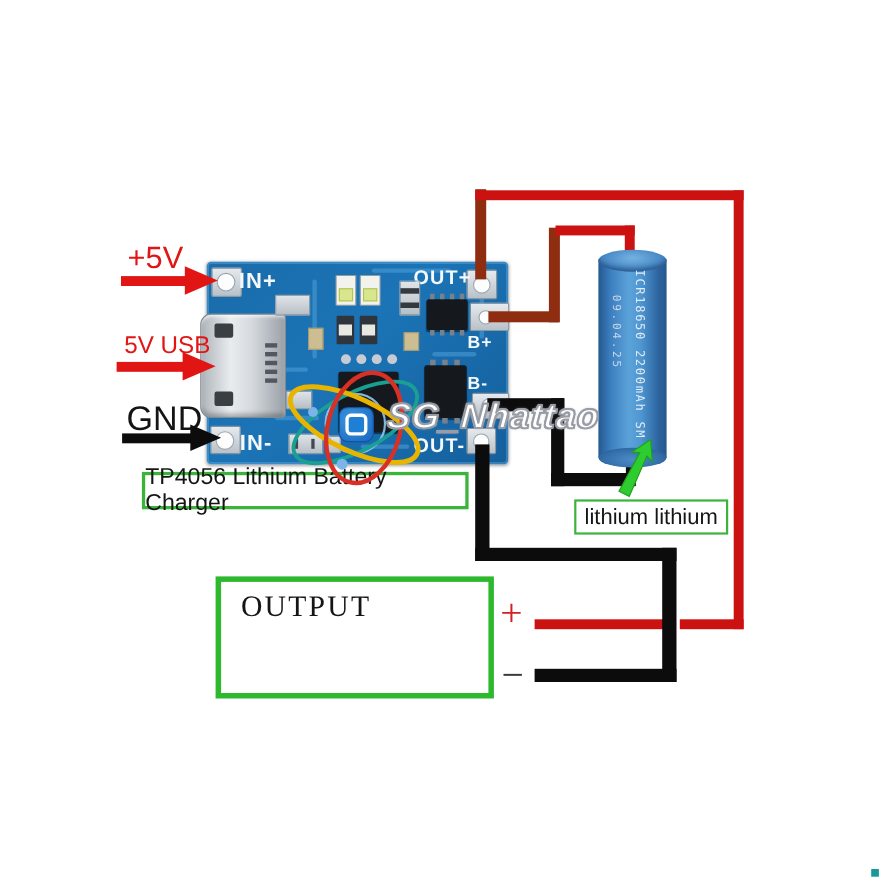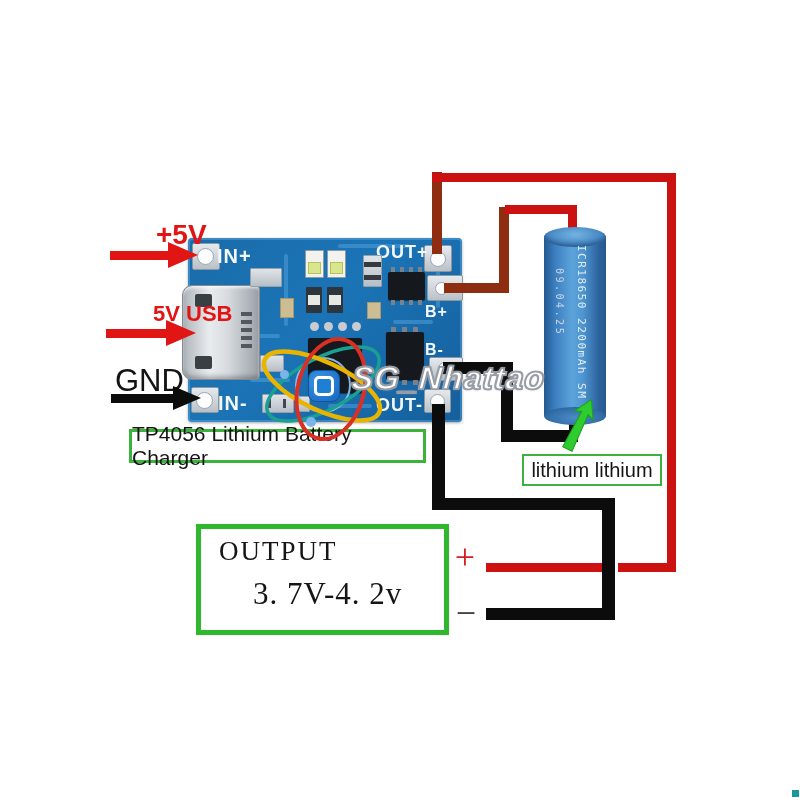--- a/index.html
+++ b/index.html
@@ -33,21 +33,21 @@
   .bat-body{left:544px;top:236px;width:62px;height:180px;
     background:linear-gradient(90deg,#23598f 0%,#3c7fc0 18%,#5ca3da 45%,#4f97d2 62%,#2d649f 88%,#26588c 100%);}
   .bat-top{left:544px;top:227px;width:62px;height:20px;border-radius:50%;
     background:radial-gradient(ellipse at 50% 38%,#74b2e0 0%,#4a8cc8 55%,#2f6aa6 100%);
     box-shadow:inset 0 -3px 4px rgba(10,30,70,.35);}
   .bat-bot{left:544px;top:407px;width:62px;height:18px;border-radius:50%;
     background:radial-gradient(ellipse at 50% 60%,#4b8cc6 0%,#336ea9 60%,#24537f 100%);}
   .bat-print{color:#e2ebf4;font-family:"DejaVu Sans Mono",monospace;white-space:nowrap;}
 
   
-  .lbl-red{color:var(--label-red);font-weight:700;margin-left:40px;}
+  .lbl-red{color:var(--label-red);font-weight:400;}
   .lbl-blk{color:#141414;}
   .shaft{position:absolute;}
   .ah{position:absolute;width:0;height:0;border-style:solid;}
 
   .greenbox{position:absolute;background:#fff;border:3px solid var(--green-border);
             display:flex;align-items:center;justify-content:center;color:#151515;}
   .outbox{border:5px solid var(--output-green);font-family:"Liberation Serif",serif;}
 
   .wm-text{color:#ffffff;font-weight:700;font-style:italic;font-size:32px;letter-spacing:1px;
     transform:skewX(-4deg);
@@ -200,21 +200,20 @@
   <div class="greenbox" style="left:129px;top:429px;width:291px;height:28px;font-size:21px;">
     <span>TP4056 Lithium Battery Charger</span>
   </div>
 
   <div class="greenbox" style="left:522px;top:454px;width:136px;height:28px;font-size:20px;border-width:2px;">
     <span>lithium lithium</span>
   </div>
 
   <div class="greenbox outbox" style="left:196px;top:524px;width:243px;height:101px;display:block;">
     <div style="position:absolute;left:18px;top:7px;font-size:27px;letter-spacing:2px;">OUTPUT</div>
-    <div style="position:absolute;left:52px;top:47px;font-size:31px;letter-spacing:1px;">3. 7V-4. 2v</div>
   </div>
   <div class="abs" style="left:450px;top:536px;width:30px;text-align:center;font-size:36px;color:#d42020;font-family:'Liberation Serif',serif;">+</div>
   <div class="abs" style="left:451px;top:592px;width:30px;text-align:center;font-size:36px;color:#3a3a3a;font-family:'Liberation Serif',serif;">−</div>
 
   <svg class="abs" style="left:255px;top:325px;width:150px;height:130px;" viewBox="0 0 150 130">
     <circle cx="68" cy="60" r="27" style="fill:none;stroke:#8fc6ee;stroke-width:2;opacity:.9;"></circle>
     <ellipse cx="68" cy="59" rx="62" ry="26" transform="rotate(-28 68 59)" style="fill:none;stroke:var(--atom-teal);stroke-width:3.5;"></ellipse>
     <ellipse cx="67" cy="61" rx="63" ry="24" transform="rotate(25 67 61)" style="fill:none;stroke:var(--atom-yellow);stroke-width:4.5;"></ellipse>
     <ellipse cx="76" cy="64" rx="33" ry="51" transform="rotate(15 76 64)" style="fill:none;stroke:var(--atom-red);stroke-width:4;"></ellipse>
   </svg>

